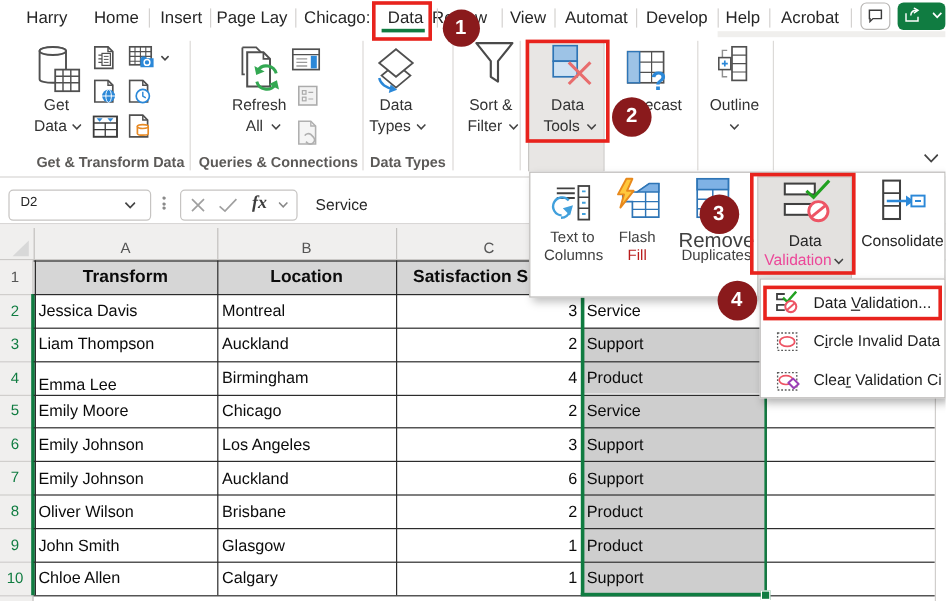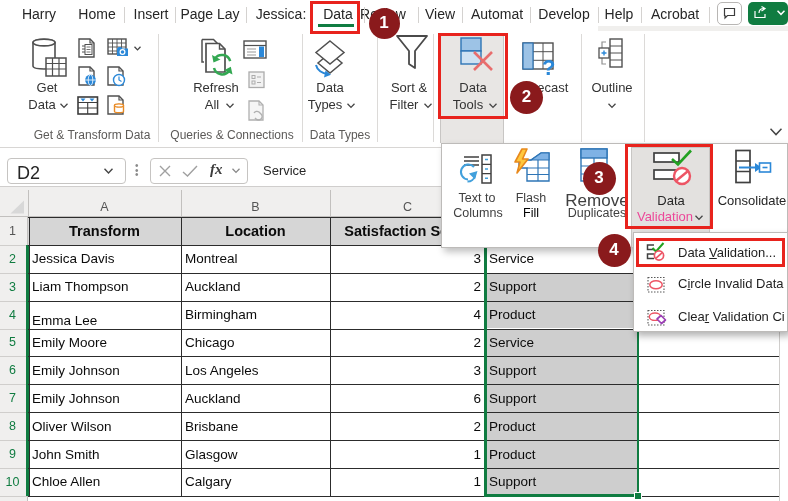--- a/index.html
+++ b/index.html
@@ -1,38 +1,38 @@
 <!DOCTYPE html>
 <html><head><meta charset="utf-8">
 <style>
 * { margin:0; padding:0; box-sizing:border-box; }
 body { font-family:"Liberation Sans", sans-serif; }
 #app { position:relative; width:788px; height:501px; background:#fff; overflow:hidden; }
 .abs { position:absolute; }
 .tab { position:absolute; top:6px; font-size:14px; color:#262626; white-space:nowrap; }
 .tsep { position:absolute; top:7px; width:1px; height:16px; background:#d4d2d0; }
 .gsep { position:absolute; width:1px; background:#dcdad8; }
-.glabel { position:absolute; font-size:12px; color:#5c5a58; white-space:nowrap; }
+.glabel { position:absolute; font-size:12px; color:#5c5a58; white-space:nowrap;font-weight:bold; }
 .btxt { position:absolute; font-size:13px; color:#333; white-space:nowrap; text-align:center; }
 .circ { position:absolute; border-radius:50%; background:#8a1a1c; color:#fff; font-weight:bold;
         display:flex; align-items:center; justify-content:center; font-size:17px; z-index:60; }
 .rbox { position:absolute; border:3px solid #e8231d; z-index:55; }
 .cell { position:absolute; font-size:13.5px; color:#0b0b0b; white-space:nowrap; overflow:hidden;
         display:flex; align-items:center; padding:0 4px; }
 .hline { position:absolute; height:1px; background:#2c2c2c; }
 .vline { position:absolute; width:1px; background:#2c2c2c; }
 .rownum { position:absolute; font-size:12.5px; display:flex; align-items:center; justify-content:center; }
 </style></head><body>
 <div id="app">
 
 <div class="tab" style="left:39px; transform:translateX(-50%)">Harry</div>
 <div class="tab" style="left:97px; transform:translateX(-50%)">Home</div>
 <div class="tab" style="left:151px; transform:translateX(-50%)">Insert</div>
 <div class="tab" style="left:210px; transform:translateX(-50%)">Page Lay</div>
-<div class="tab" style="left:281px; transform:translateX(-50%)">Jessica:</div>
+<div class="tab" style="left:281px; transform:translateX(-50%)">Chicago:</div>
 <div class="tab" style="left:338px; transform:translateX(-50%)">Data</div>
 <div class="tab" style="left:383px; transform:translateX(-50%)">Review</div>
 <div class="tab" style="left:440px; transform:translateX(-50%)">View</div>
 <div class="tab" style="left:497px; transform:translateX(-50%)">Automat</div>
 <div class="tab" style="left:564px; transform:translateX(-50%)">Develop</div>
 <div class="tab" style="left:619px; transform:translateX(-50%)">Help</div>
 <div class="tab" style="left:675px; transform:translateX(-50%)">Acrobat</div>
 <div class="tsep" style="left:124px"></div>
 <div class="tsep" style="left:175px"></div>
 <div class="tsep" style="left:246px"></div>
@@ -195,21 +195,21 @@
 <path d="M12 8 H24 M12 15 H24 M12 22 H24" stroke="#505050" stroke-width="1"></path>
 <path d="M8 4 H4 V26 H8" fill="none" stroke="#909090" stroke-width="1.2"></path>
 <rect x="1" y="10" width="10" height="10" fill="#fff" stroke="#505050" stroke-width="1.3"></rect>
 <path d="M3.5 15 H8.5 M6 12.5 V17.5" stroke="#2b88d8" stroke-width="1.4"></path>
 </svg>
 <div class="btxt" style="left:612px;top:80px;transform:translateX(-50%)">Outline</div>
 <svg class="abs" style="left:608px;top:103px" width="8" height="6.4" viewBox="0 0 8 6.4">
       <path d="M0.5 0.8 L4.0 4.4 L7.5 0.8" fill="none" stroke="#444" stroke-width="1.3"></path>
     </svg>
 <div class="abs" style="left:7px;top:158px;width:119px;height:26px;border:1px solid #c6c4c2;border-radius:4px;background:#fff"></div>
-<div class="abs" style="left:17px;top:163px;font-size:18px;color:#262626">D2</div>
+<div class="abs" style="left:17px;top:163px;font-size:11px;color:#262626">D2</div>
 <svg class="abs" style="left:104px;top:168px" width="9" height="6.95" viewBox="0 0 9 6.95">
       <path d="M0.5 0.8 L4.5 4.95 L8.5 0.8" fill="none" stroke="#444" stroke-width="1.4"></path>
     </svg>
 <div class="abs" style="left:135px;top:164px;width:3px;height:14px;color:#8a8a8a;font-size:10px;line-height:4.5px;">•<br>•<br>•</div>
 <div class="abs" style="left:150px;top:158px;width:98px;height:26px;border:1px solid #c6c4c2;border-radius:4px;background:#fff"></div>
 <svg class="abs" style="left:158px;top:164px" width="14" height="14" viewBox="0 0 14 14">
 <path d="M2 2 L12 12 M12 2 L2 12" stroke="#a0a0a0" stroke-width="1.4"></path>
     </svg>
 <svg class="abs" style="left:182px;top:164px" width="16" height="14" viewBox="0 0 16 14">
 <path d="M1 8 L5.5 12 L15 2" fill="none" stroke="#a0a0a0" stroke-width="1.4"></path>
@@ -329,21 +329,21 @@
 </svg>
 <div class="abs" style="left:477px;top:191px;transform:translateX(-50%);font-size:12.5px;color:#404040;z-index:21">Text to</div>
 <div class="abs" style="left:478px;top:206px;transform:translateX(-50%);font-size:12.5px;color:#404040;z-index:21">Columns</div>
 <svg class="abs" style="left:511px;top:147px;z-index:21" width="40" height="38" viewBox="0 0 40 38">
 <path d="M8 13 H20 L30 6 H38 V34 H16 V21 L8 21 Z" fill="#fff" stroke="#2e75b6" stroke-width="1.4"></path>
 <path d="M16 21 H38 M16 27.5 H38 M27 9 V34" stroke="#2e75b6" stroke-width="1.2"></path>
 <path d="M20 13 L30 6 H38 V13 Z" fill="#7fb2e5" stroke="#2e75b6" stroke-width="1.2"></path>
 <path d="M11 2 L4 15 H9 L6 26 L17 12 H11.5 L16 2 Z" fill="#ffc83d" stroke="#e8891c" stroke-width="1.6" stroke-linejoin="round"></path>
 </svg>
 <div class="abs" style="left:531px;top:191px;transform:translateX(-50%);font-size:12.5px;color:#404040;z-index:21">Flash</div>
-<div class="abs" style="left:531px;top:206px;transform:translateX(-50%);font-size:12.5px;color:#000000;z-index:21">Fill</div>
+<div class="abs" style="left:531px;top:206px;transform:translateX(-50%);font-size:12.5px;color:#b91c1c;z-index:21">Fill</div>
 <svg class="abs" style="left:580px;top:148px;z-index:21" width="36" height="38" viewBox="0 0 36 38">
 <rect x="1" y="1" width="26" height="32" fill="#fff" stroke="#2e75b6" stroke-width="1.4"></rect>
 <rect x="1" y="1" width="26" height="9" fill="#7fb2e5" stroke="#2e75b6" stroke-width="1.4"></rect>
 <path d="M1 18 H27 M1 26 H27 M14 10 V33" stroke="#2e75b6" stroke-width="1.2"></path>
 </svg>
 <div class="abs" style="left:597px;top:191px;transform:translateX(-50%);font-size:17px;color:#404040;z-index:21">Remove</div>
 <div class="abs" style="left:597px;top:206px;transform:translateX(-50%);font-size:12.5px;color:#404040;z-index:21">Duplicates</div>
 <div class="abs" style="left:631px;top:147px;width:79px;height:101px;background:#e3e1df;border:1px solid #c8c6c4;z-index:21"></div>
 <svg class="abs" style="left:652px;top:149px;z-index:21" width="42" height="38" viewBox="0 0 42 38">
 <rect x="2" y="4" width="25" height="9" fill="#fff" stroke="#404040" stroke-width="1.7"></rect>

